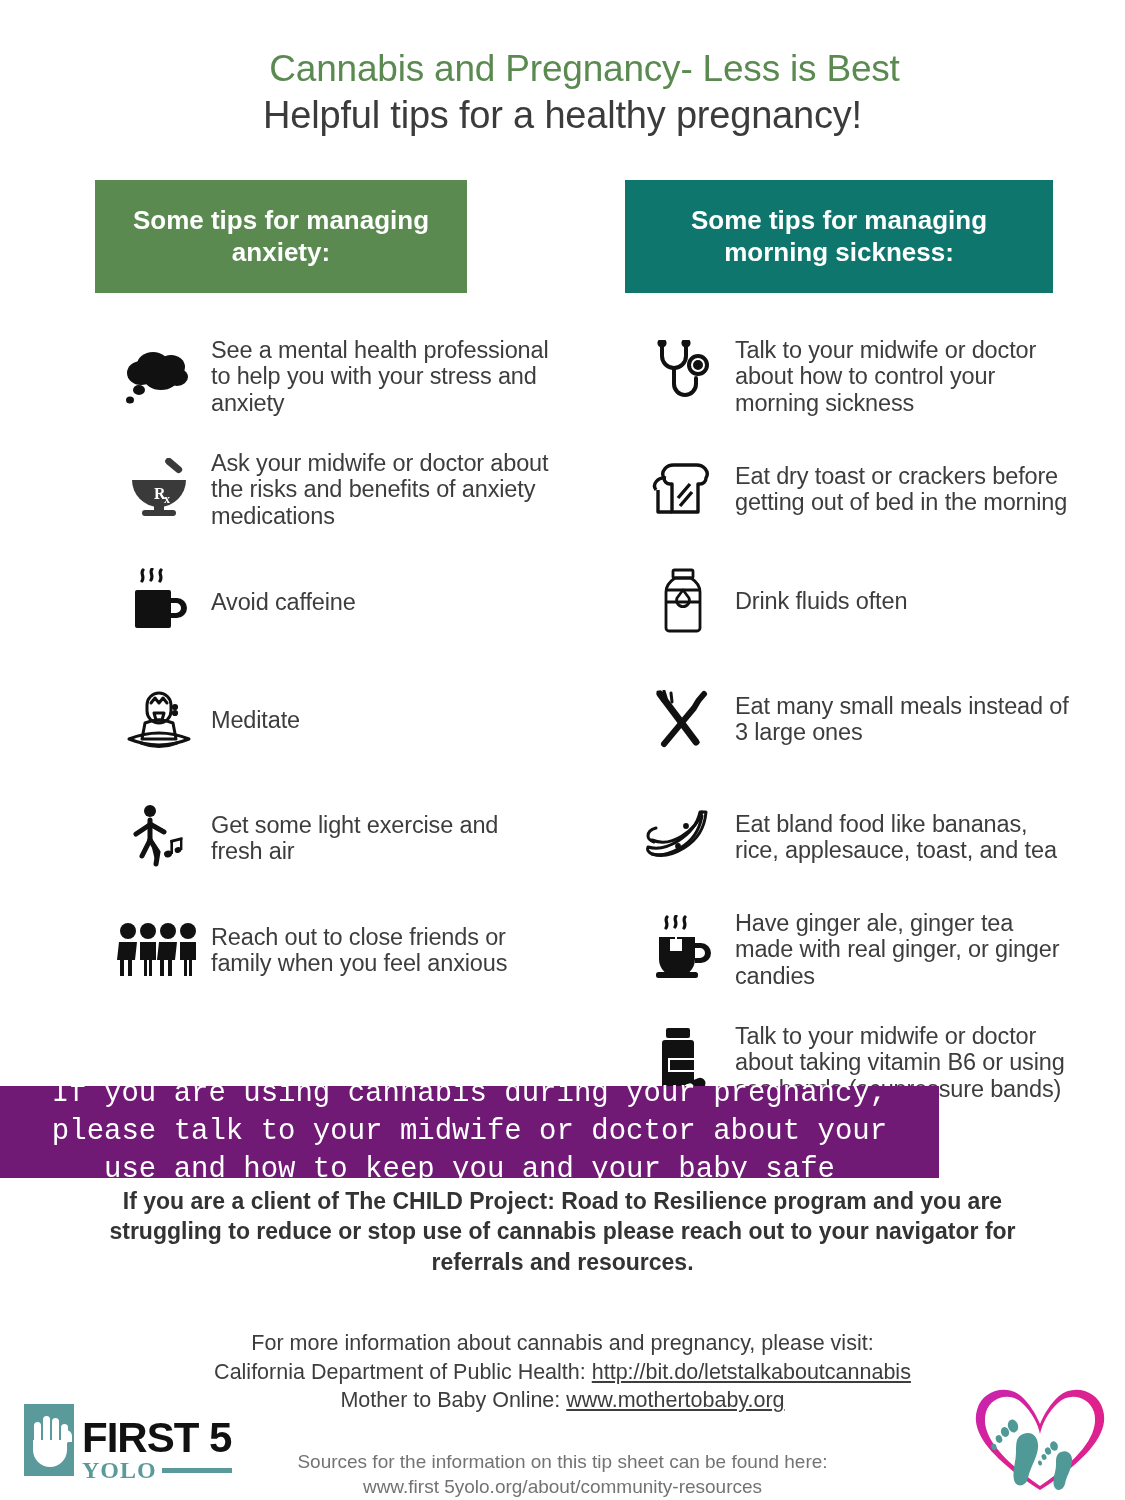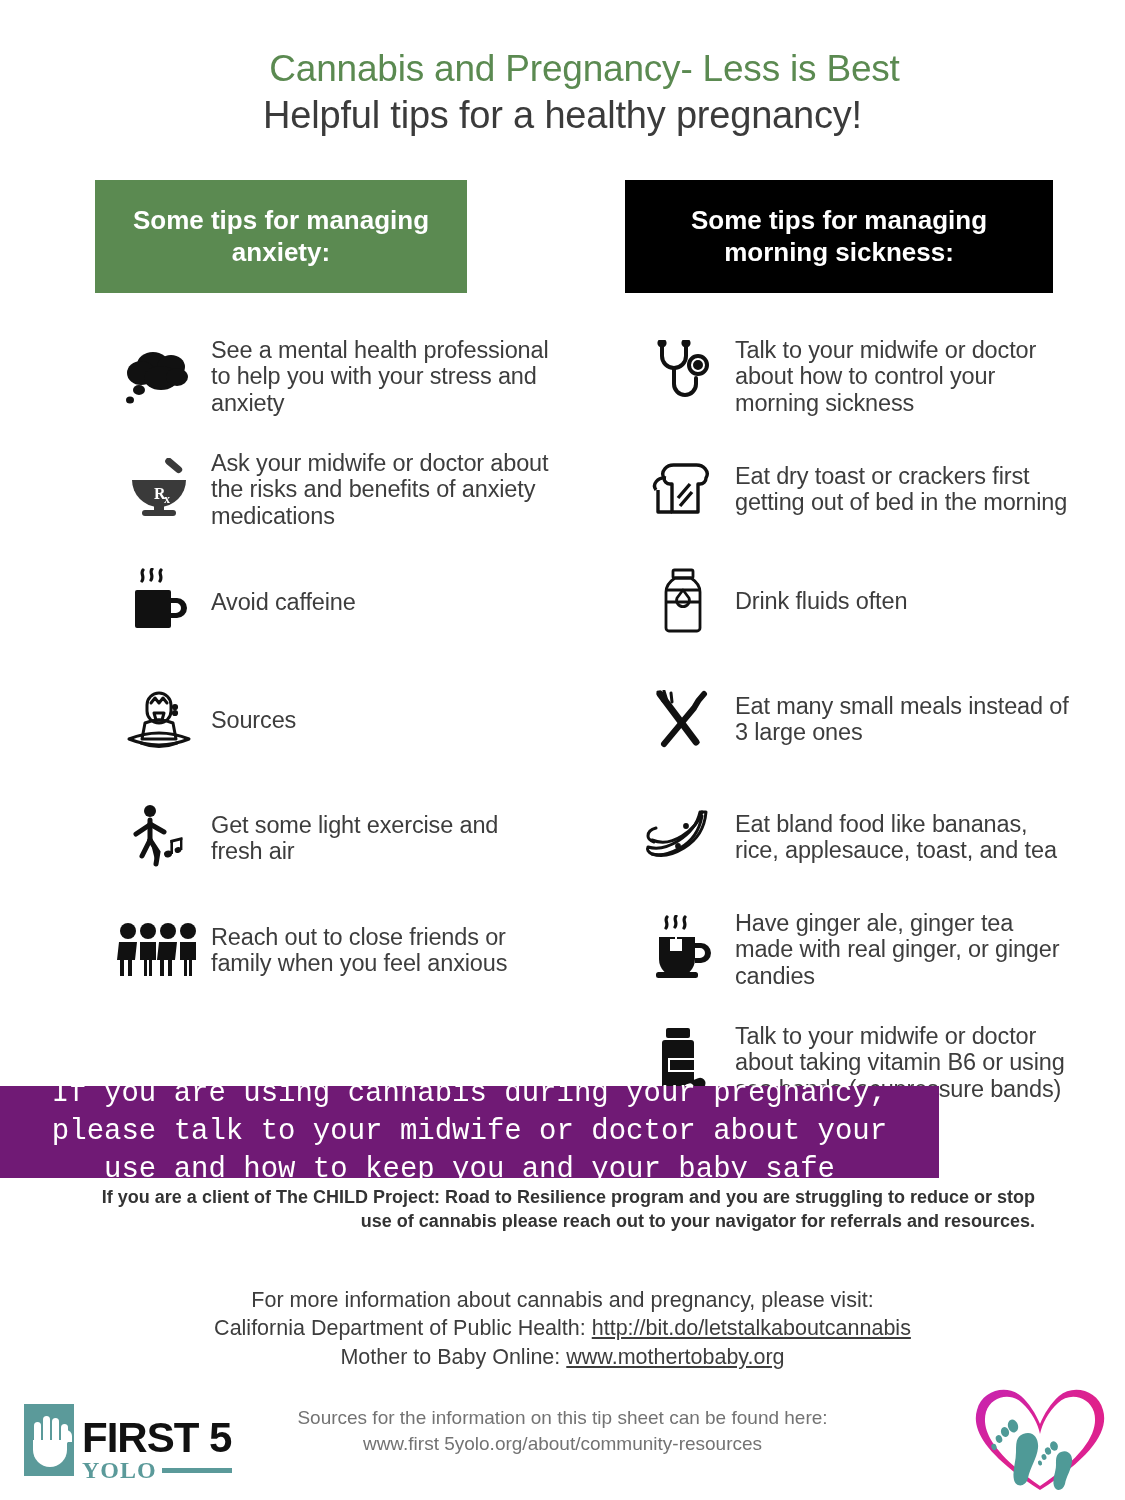--- a/index.html
+++ b/index.html
@@ -30,21 +30,21 @@
   .col { position: relative; }
   .col-left  { width: 500px; margin-left: 95px; }
   .col-right { width: 465px; margin-left: 30px; }
 
   .col-header {
     color: #ffffff; font-weight: bold; text-align: center;
     font-size: 26px; line-height: 1.22;
     display: flex; align-items: center; justify-content: center;
   }
   .col-left .col-header  { background: #5b8a51; height: 113px; width: 372px; padding: 0 28px; }
-  .col-right .col-header { background: #000000; height: 113px; width: 428px; padding: 0 22px; }
+  .col-right .col-header { background: #0f766e; height: 113px; width: 428px; padding: 0 22px; }
 
   .tips { margin-top: 44px; }
   .tip {
     display: flex; align-items: center;
     margin-bottom: 28px;
   }
   .col-left  .tip { padding-left: 18px; }
   .col-right .tip { padding-left: 12px; }
   .tip-icon {
     width: 92px; min-width: 92px; height: 78px;
@@ -70,22 +70,22 @@
     text-align: center;
     font-family: Liberation Mono, monospace;
   }
   .teal-banner .tb-text {
     font-size: 29px; line-height: 1.3; padding: 0 28px; font-weight: 400;
   }
 
   
   .footer { position: absolute; top: 1186px; left: 0; width: 1125px; text-align: center; }
   .child-note {
-    font-size: 18px; font-weight: bold; color: #333333;
-    line-height: 1.32; padding: 0 90px; text-align: right;
+    font-size: 23px; font-weight: bold; color: #333333;
+    line-height: 1.32; padding: 0 90px;
   }
   .more-info {
     margin-top: 52px; font-size: 21.5px; color: #3d3d3d; line-height: 1.33;
   }
   .more-info .lnk { text-decoration: underline; }
   .sources {
     margin-top: 34px; font-size: 19px; color: #737373; line-height: 1.33;
   }
 
   
@@ -169,21 +169,21 @@
                 <path d="M30 18 l4 -5 l4 5 l4 -5 l4 5"></path>
                 <path d="M33 28 h10 l-2 7 h-6 z"></path>
                 <path d="M24 38 q14 -6 28 0 l3 16 h-34 z"></path>
                 <path d="M8 54 q30 -12 60 0 q-30 12 -60 0 z"></path>
                 <path d="M20 58 q18 7 36 0"></path>
                 <circle cx="54" cy="22" r="1.6" fill="#111111"></circle>
                 <circle cx="54" cy="28" r="1.6" fill="#111111"></circle>
               </g>
             </svg>
           </span>
-          <span class="tip-text">Sources</span>
+          <span class="tip-text">Meditate</span>
         </div>
 
         <div class="tip t-gap1">
           <span class="tip-icon">
             <svg width="66" height="72" viewBox="0 0 66 72">
               <g fill="#111111" stroke="#111111" stroke-width="5" stroke-linecap="round">
                 <circle cx="24" cy="9" r="6" fill="#111111" stroke="none"></circle>
                 <path d="M24 18 v20"></path>
                 <path d="M24 22 l14 8"></path>
                 <path d="M22 24 l-12 8"></path>
@@ -248,21 +248,21 @@
           <span class="tip-icon">
             <svg width="66" height="66" viewBox="0 0 66 66">
               <g fill="none" stroke="#111111" stroke-width="3.4" stroke-linejoin="round">
                 <path d="M14 22 a11 9 0 0 1 11 -13 h20 a11 9 0 0 1 11 13 a6 6 0 0 1 -6 6 h-2 v28 h-26 v-28 h-2 a6 6 0 0 1 -6 -6 z"></path>
                 <path d="M6 34 a10 8 0 0 1 10 -12"></path>
                 <path d="M8 34 v22 h14"></path>
                 <path d="M28 42 l12 -14 M30 50 l12 -14"></path>
               </g>
             </svg>
           </span>
-          <span class="tip-text">Eat dry toast or crackers first getting out of bed in the morning</span>
+          <span class="tip-text">Eat dry toast or crackers before getting out of bed in the morning</span>
         </div>
 
         <div class="tip t-gap2">
           <span class="tip-icon">
             <svg width="52" height="66" viewBox="0 0 52 66">
               <g fill="none" stroke="#111111" stroke-width="2.8" stroke-linejoin="round">
                 <rect x="16" y="2" width="20" height="8" rx="1.5"></rect>
                 <path d="M18 10 q-9 6 -9 14 v36 a3 3 0 0 0 3 3 h28 a3 3 0 0 0 3 -3 v-36 q0 -8 -9 -14 z"></path>
                 <line x1="9" y1="22" x2="43" y2="22"></line>
                 <line x1="9" y1="34" x2="43" y2="34"></line>

